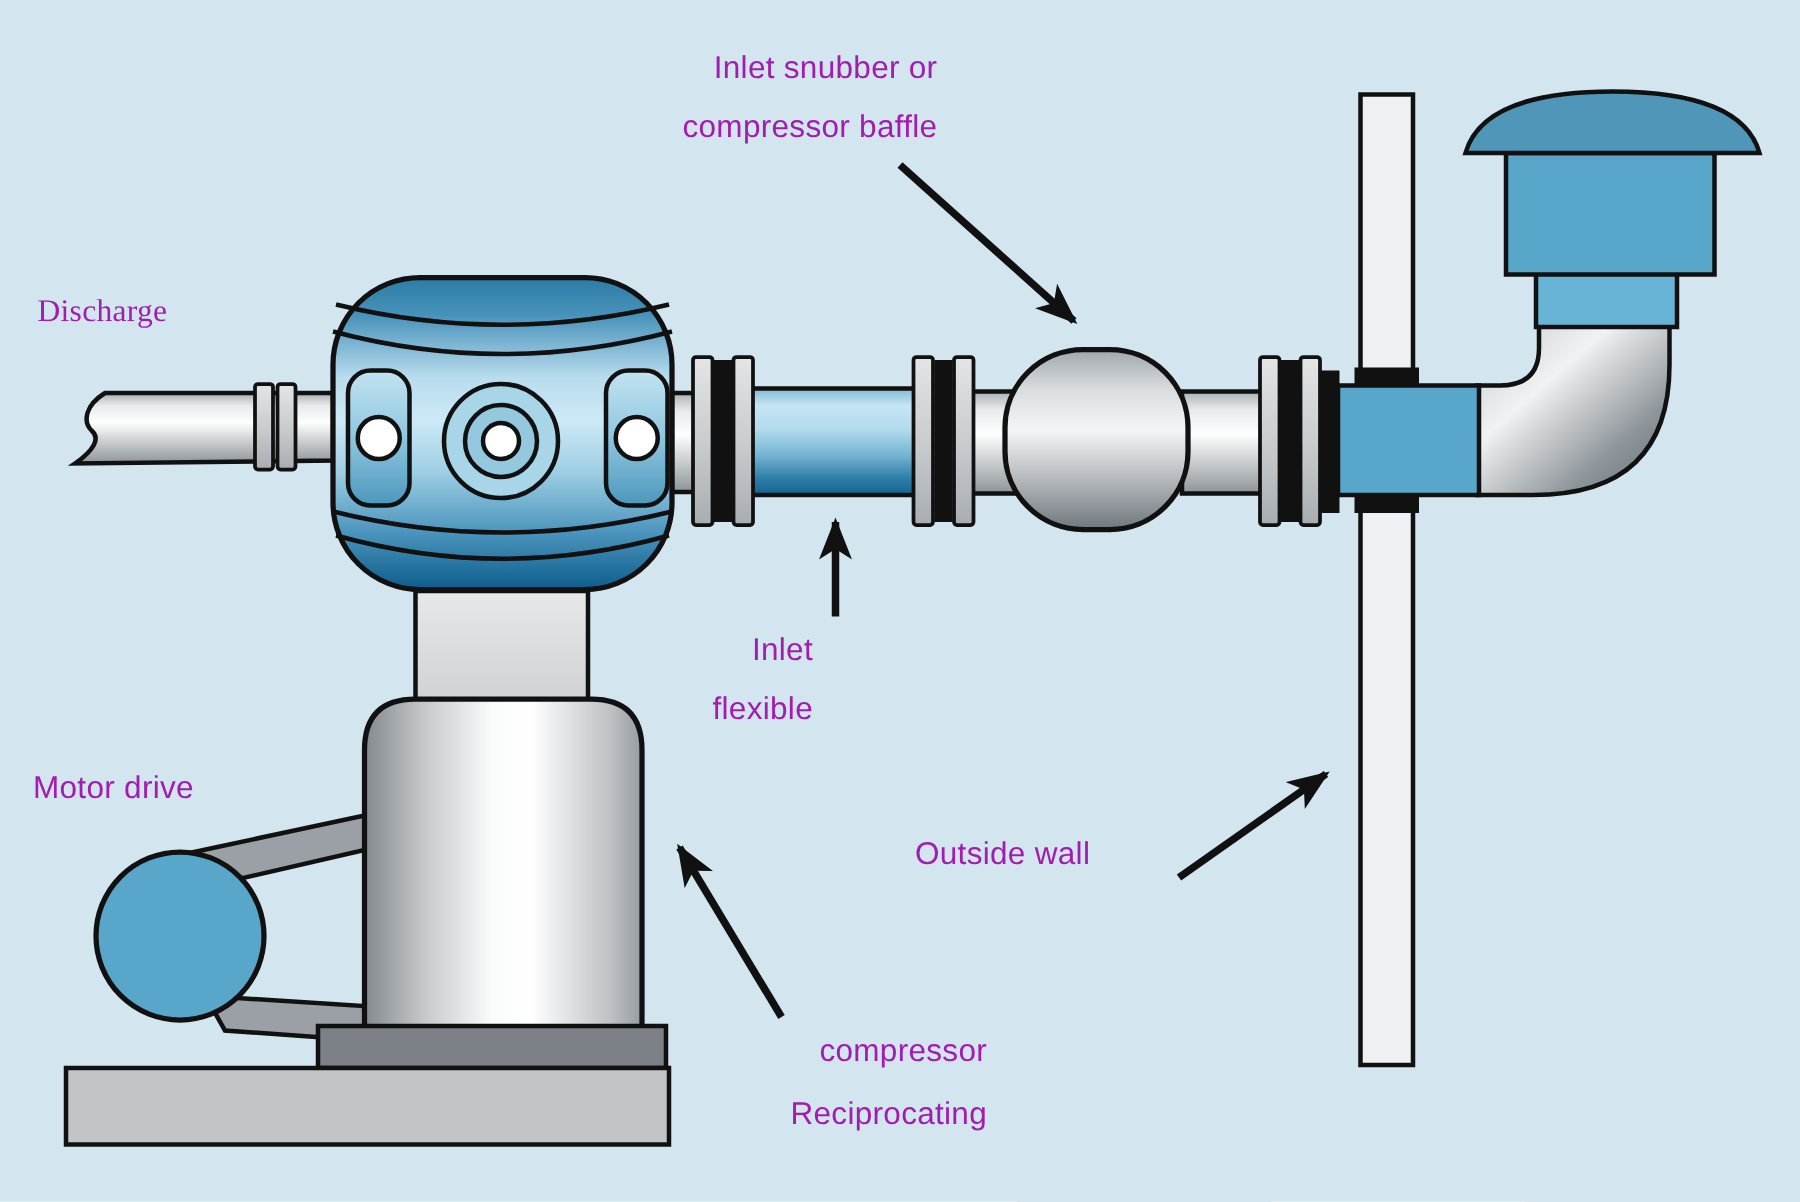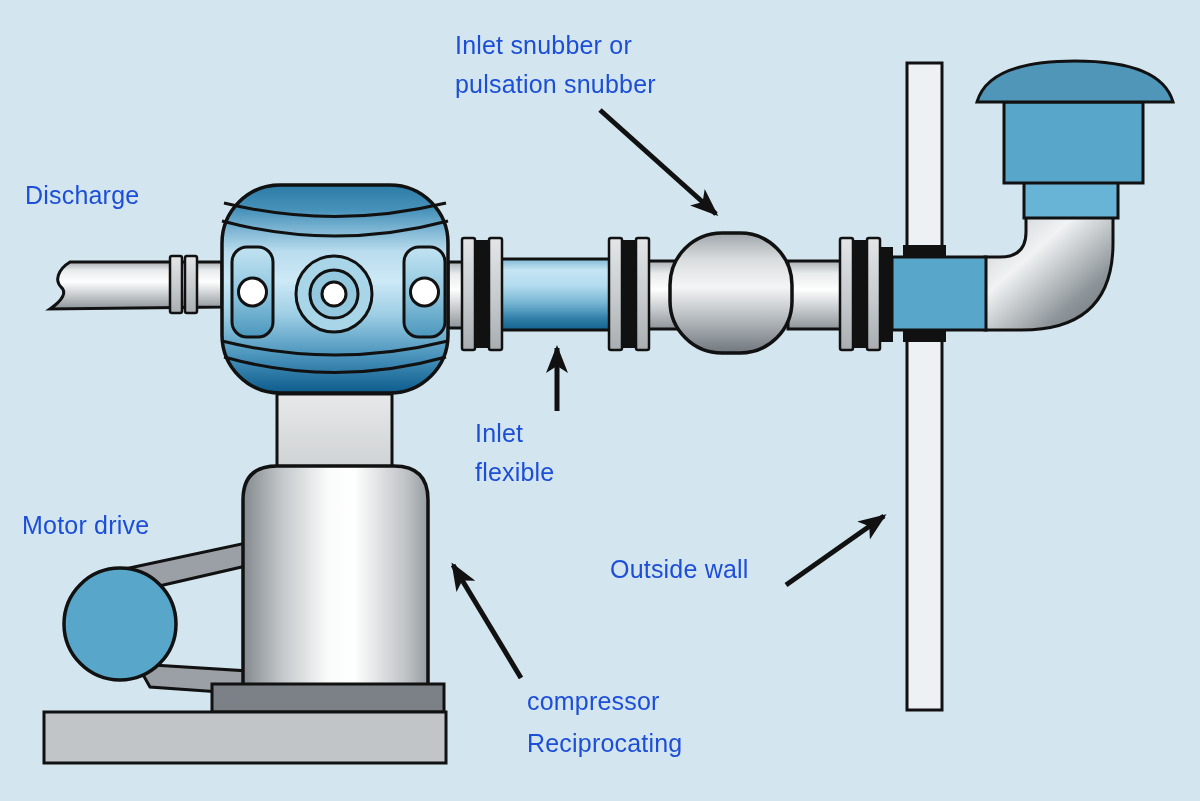--- a/index.html
+++ b/index.html
@@ -6,25 +6,26 @@
   .stage{
     position:relative;
     width:1200px;height:801px;
     background:#d3e6ef;
     overflow:hidden;
     font-family:"Liberation Sans", sans-serif;
   }
   .stage svg{position:absolute;left:0;top:0;}
   .label{
     position:absolute;
-    font-size:25px;
+    font-size:21px;
     line-height:39px;
-    color:#1d4ed8;
+    color:#a21caf;
     white-space:nowrap;
     letter-spacing:0.2px;
+    text-align:right;
   }
   .label span{display:block;}
 </style>
 </head>
 <body>
 
 <div class="stage">
 
   <svg width="1200" height="801" viewBox="0 0 1200 801">
     <defs>
@@ -158,25 +159,25 @@
     <path d="M 243 685 L 243 500 Q 243 466 277 466 L 394 466 Q 428 466 428 500 L 428 685 Z" fill="url(#bodyGrad)" stroke="#111" stroke-width="3.5"></path>
     <rect x="212" y="684" width="232" height="28" fill="#7b8186" stroke="#111" stroke-width="3"></rect>
     <rect x="44" y="712" width="402" height="51" fill="#c2c5c7" stroke="#111" stroke-width="3"></rect>
 
     <line x1="600" y1="110" x2="716" y2="214" stroke="#111" stroke-width="5" marker-end="url(#ah)"></line>
     <line x1="557" y1="411" x2="557" y2="348" stroke="#111" stroke-width="5" marker-end="url(#ah)"></line>
     <line x1="786" y1="585" x2="884" y2="516" stroke="#111" stroke-width="5" marker-end="url(#ah)"></line>
     <line x1="521" y1="678" x2="453" y2="565" stroke="#111" stroke-width="5" marker-end="url(#ah)"></line>
   </svg>
 
-  <div class="label" style="left:25px;top:176px;">Discharge</div>
+  <div class="label" style="left:25px;top:188px;font-family:Liberation Serif, serif;">Discharge</div>
 
   <div class="label" style="left:455px;top:26px;">
     <span>Inlet snubber or</span>
-    <span>pulsation snubber</span>
+    <span>compressor baffle</span>
   </div>
 
   <div class="label" style="left:22px;top:506px;">Motor drive</div>
 
   <div class="label" style="left:475px;top:414px;">
     <span>Inlet</span>
     <span>flexible</span>
   </div>
 
   <div class="label" style="left:610px;top:550px;">Outside wall</div>

